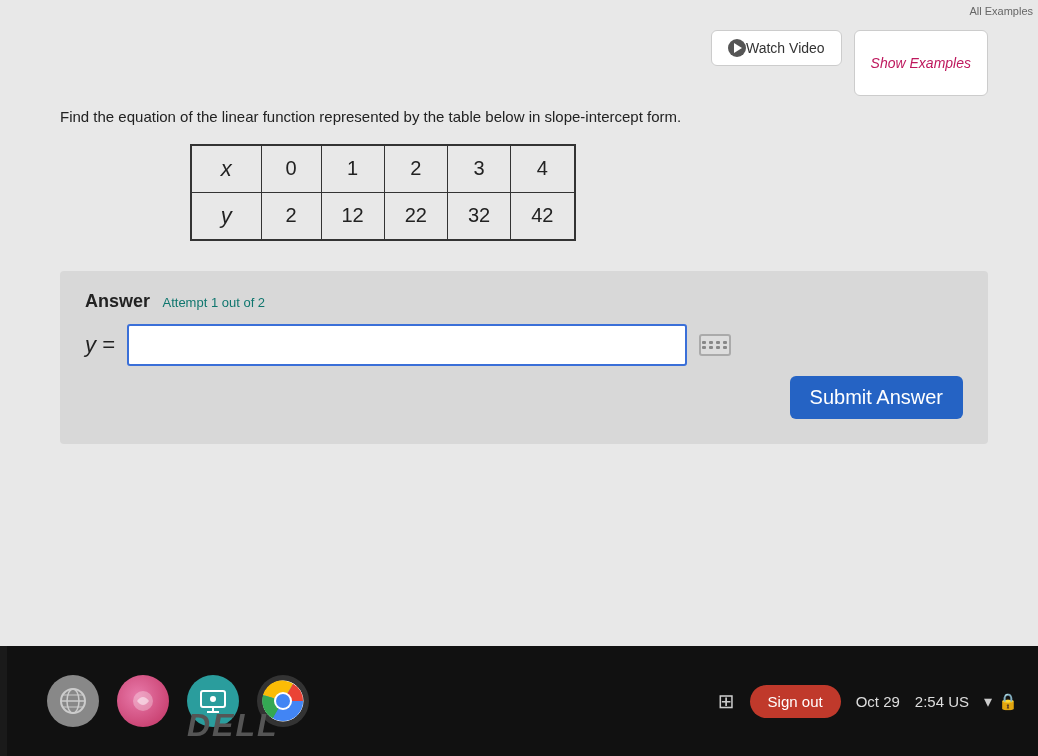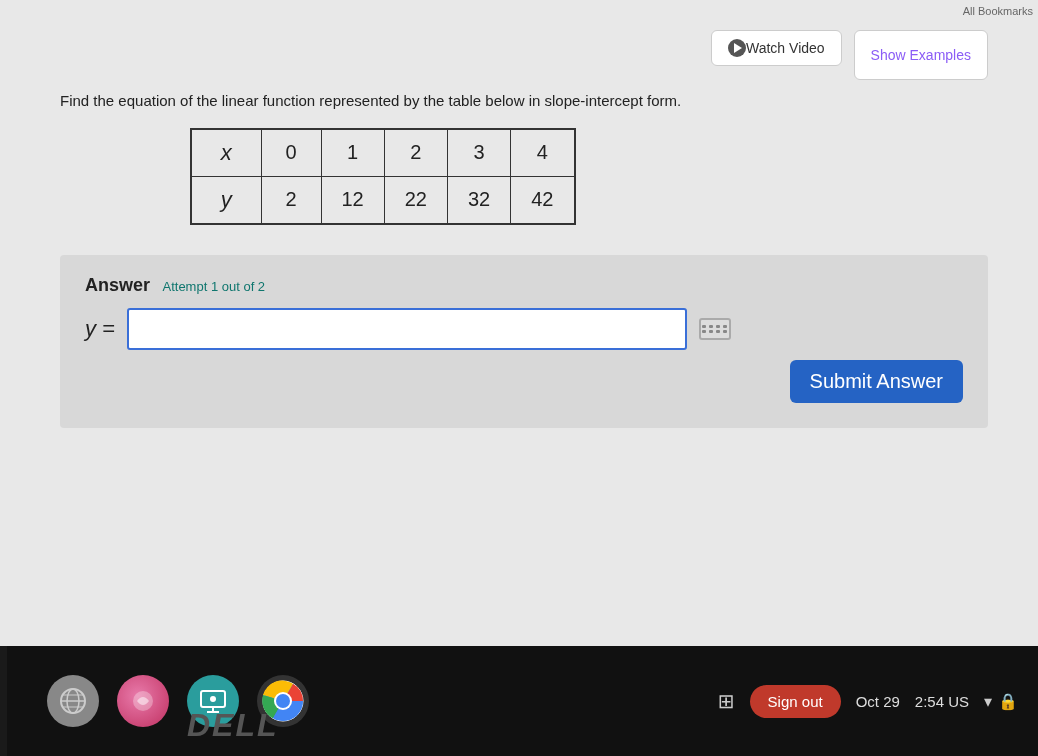--- a/index.html
+++ b/index.html
@@ -61,24 +61,25 @@
       border-top: 5px solid transparent;
       border-bottom: 5px solid transparent;
       border-left: 8px solid white;
       margin-left: 2px;
     }
 
     .show-examples-btn {
       background: white;
       border: 1px solid #ccc;
       border-radius: 6px;
-      padding: 16px 16px;
+      padding: 24px 16px;
       font-size: 14px;
       cursor: pointer;
-      color: #8b5cf6;
+      color: #be185d;
+      font-style: italic;
     }
 
     
     .question-text {
       font-size: 15px;
       color: #222;
       line-height: 1.5;
       max-width: 700px;
       margin-bottom: 15px;
     }
@@ -290,21 +291,21 @@
       right: 5px;
       font-size: 11px;
       color: #666;
     }
   </style>
 </head>
 <body>
 
 <div class="main-content">
 
-  <div class="bookmarks-text">All Bookmarks</div>
+  <div class="bookmarks-text">All Examples</div>
 
   <div class="header-row">
     <button class="watch-video-btn">
       <div class="play-icon">
         <div class="play-triangle"></div>
       </div>
       <span>Watch Video</span>
     </button>
     <button class="show-examples-btn">
       <span>Show Examples</span>

